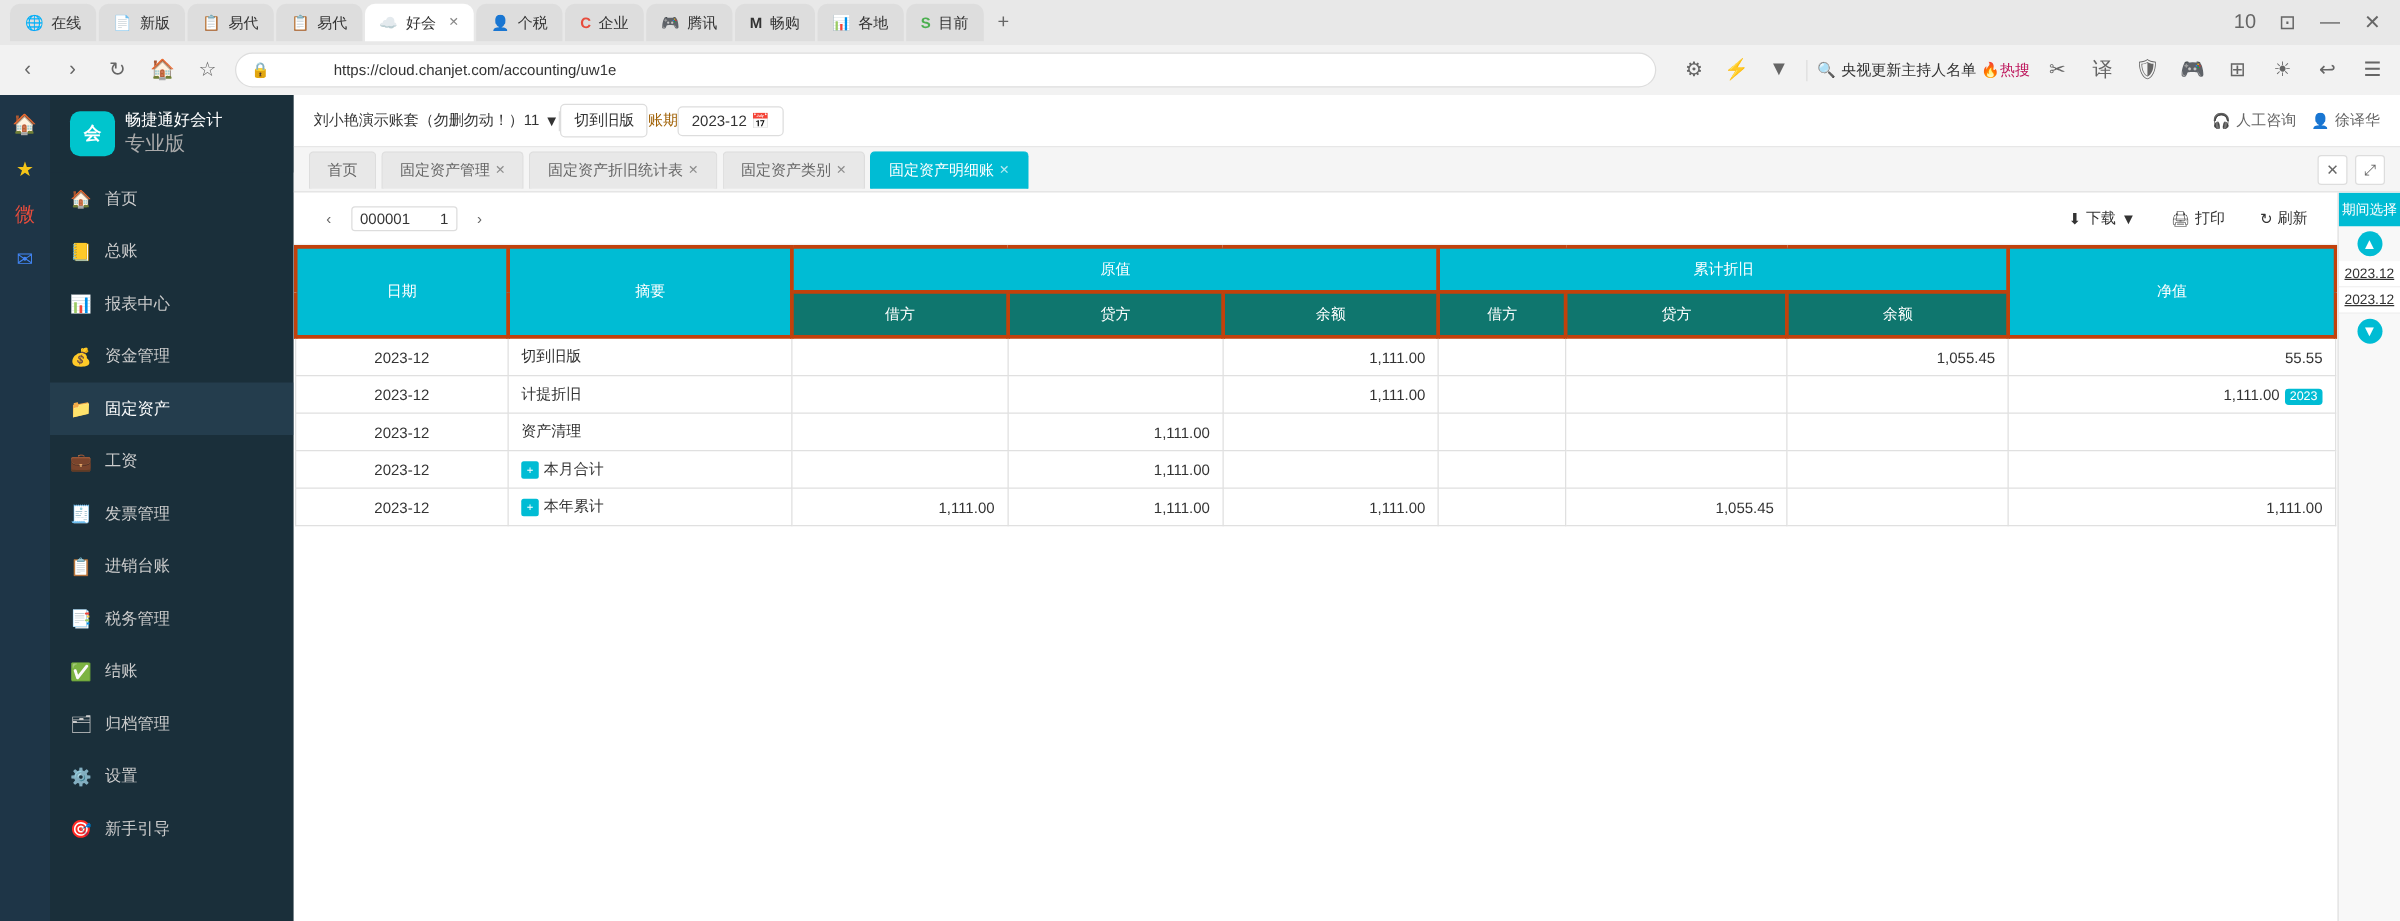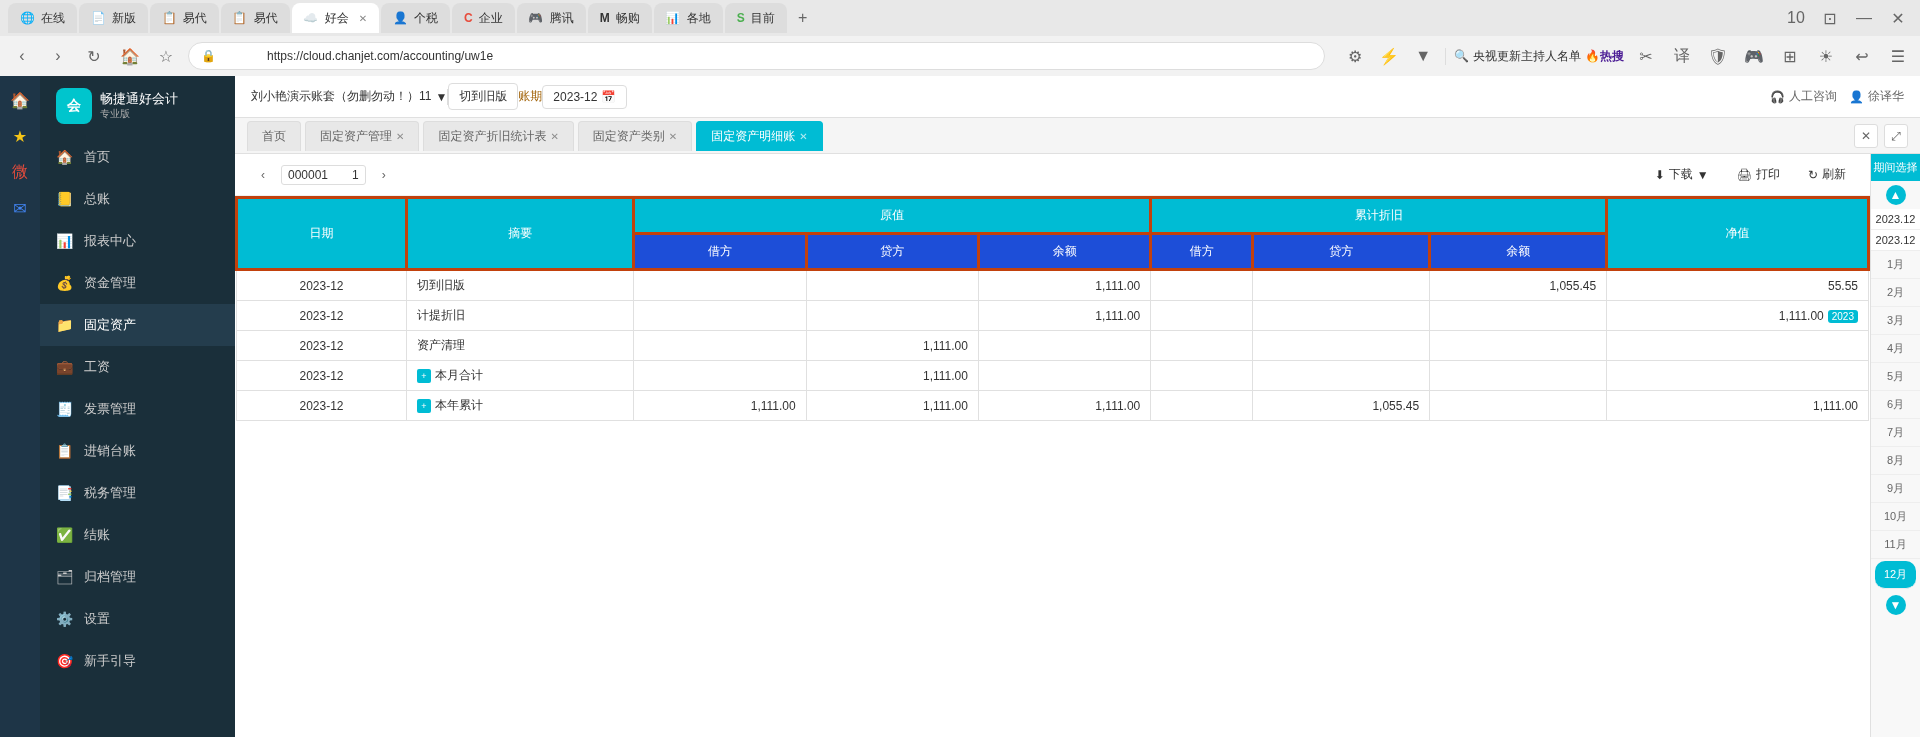--- a/index.html
+++ b/index.html
@@ -8,31 +8,31 @@
     .tab { display: flex; align-items: center; height: 30px; padding: 0 12px; border-radius: 8px 8px 0 0; font-size: 12px; color: #333; background: #ddd; cursor: pointer; gap: 6px; max-width: 160px; white-space: nowrap; overflow: hidden; }
     .tab.active { background: #fff; color: #333; }
     .tab-close { font-size: 10px; color: #888; cursor: pointer; margin-left: 4px; }
     .new-tab-btn { width: 28px; height: 28px; display: flex; align-items: center; justify-content: center; cursor: pointer; color: #666; font-size: 16px; }
 
     .address-bar { display: flex; align-items: center; height: 40px; background: #f2f2f2; padding: 0 8px; gap: 8px; }
     .nav-btn { width: 28px; height: 28px; display: flex; align-items: center; justify-content: center; color: #666; cursor: pointer; font-size: 16px; }
     .address-input { flex: 1; height: 28px; background: #fff; border: 1px solid #ddd; border-radius: 14px; padding: 0 12px; font-size: 12px; color: #333; display: flex; align-items: center; }
     .address-url { color: #333; font-size: 12px; margin-left: 47px; }
     .address-secure { color: #2a7a2a; margin-right: 4px; }
-    .hot-search { color: #4c1d95; font-weight: bold; }
+    .hot-search { color: #be185d; font-weight: normal; }
 
     
     .app-container { display: flex; height: calc(737px - 76px); }
 
     
     .sidebar { width: 195px; background: #1a2f3a; color: #ccc; display: flex; flex-direction: column; height: 100%; }
     .sidebar-logo { display: flex; align-items: center; padding: 12px 16px; background: #1a2f3a; gap: 8px; }
     .logo-icon { width: 36px; height: 36px; background: #00c5cd; border-radius: 8px; display: flex; align-items: center; justify-content: center; color: white; font-size: 14px; font-weight: bold; }
     .logo-text { color: #fff; font-size: 13px; line-height: 1.3; }
-    .logo-sub { color: #aaa; font-size: 10px; }
+    .logo-sub { color: #aaa; font-size: 16px; }
     .sidebar-menu { flex: 1; overflow-y: auto; }
     .sidebar-item { display: flex; align-items: center; padding: 12px 16px; cursor: pointer; gap: 10px; color: #ccc; font-size: 13px; }
     .sidebar-item.active { background: #243d4d; color: #fff; }
     .sidebar-item-icon { width: 18px; height: 18px; display: flex; align-items: center; justify-content: center; font-size: 14px; }
 
     
     .main-content { flex: 1; display: flex; flex-direction: column; background: #fff; overflow: hidden; }
 
     
     .app-header { display: flex; align-items: center; height: 42px; background: #fff; border-bottom: 1px solid #e0e0e0; padding: 0 16px; }
@@ -71,32 +71,32 @@
     .ledger-table { width: 100%; border-collapse: collapse; }
     .ledger-table th { background: #00bcd4; color: #fff; text-align: center; padding: 8px 6px; font-size: 12px; font-weight: normal; border: 3px solid #c2410c; }
     .ledger-table td { border: 1px solid #e0e0e0; padding: 6px 10px; font-size: 12px; color: #333; text-align: center; }
     .ledger-table td.text-left { text-align: left; }
     .ledger-table td.text-right { text-align: right; }
     .row-icon { display: inline-block; width: 14px; height: 14px; background: #00bcd4; border-radius: 2px; color: white; font-size: 9px; text-align: center; line-height: 14px; margin-right: 4px; }
 
     
     .period-panel { width: 50px; background: #f8f8f8; border-left: 1px solid #e0e0e0; display: flex; flex-direction: column; overflow-y: auto; }
     .period-title { background: #00bcd4; color: #fff; text-align: center; padding: 6px 2px; font-size: 11px; writing-mode: horizontal-tb; }
-    .period-date { background: #fff; text-align: center; padding: 4px 2px; font-size: 11px; color: #333; border-bottom: 1px solid #eee; }
+    .period-date { background: #fff; text-align: center; padding: 4px 2px; font-size: 11px; color: #333; border-bottom: 1px solid #eee; text-decoration: underline; }
     .period-month { text-align: center; padding: 6px 2px; font-size: 11px; color: #666; border-bottom: 1px solid #eee; cursor: pointer; }
     .period-month.active { background: #00bcd4; color: #fff; border-radius: 10px; margin: 2px 4px; }
     .period-nav { display: flex; justify-content: center; align-items: center; padding: 4px; }
     .period-nav-btn { width: 20px; height: 20px; background: #00bcd4; border-radius: 50%; color: white; display: flex; align-items: center; justify-content: center; cursor: pointer; font-size: 12px; }
 
     
     .sidebar-left-icons { width: 40px; background: #1e3547; display: flex; flex-direction: column; align-items: center; padding: 8px 0; gap: 4px; }
     .left-icon { width: 32px; height: 32px; display: flex; align-items: center; justify-content: center; border-radius: 6px; cursor: pointer; font-size: 16px; color: #aaa; }
     .left-icon.active { color: #00c5cd; }
 
-    th.subheader { background: #1d4ed8; margin-top: 28px; }
+    th.subheader { background: #0f766e; margin-top: 28px; }
   </style>
 </head>
 <body>
 
 <div class="tab-bar">
   <div class="tab">
     <span style="color:#1a73e8">🌐</span>
     <span>在线</span>
   </div>
   <div class="tab">
@@ -417,33 +417,19 @@
         </div>
       </div>
 
       <div class="period-panel">
         <div class="period-title">期间选择</div>
         <div class="period-nav">
           <div class="period-nav-btn">▲</div>
         </div>
         <div class="period-date">2023.12</div>
         <div class="period-date">2023.12</div>
-        <div id="months-container">
-            <div class="period-month">1月</div>
-            <div class="period-month">2月</div>
-            <div class="period-month">3月</div>
-            <div class="period-month">4月</div>
-            <div class="period-month">5月</div>
-            <div class="period-month">6月</div>
-            <div class="period-month">7月</div>
-            <div class="period-month">8月</div>
-            <div class="period-month">9月</div>
-            <div class="period-month">10月</div>
-            <div class="period-month">11月</div>
-            <div class="period-month active">12月</div>
-          </div>
         <div class="period-nav">
           <div class="period-nav-btn">▼</div>
         </div>
       </div>
     </div>
   </div>
 </div>
 
 </body></html>

